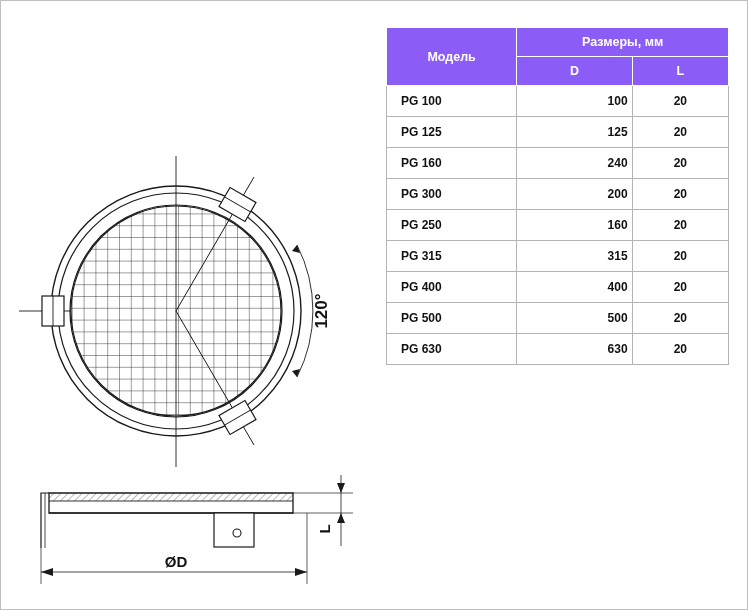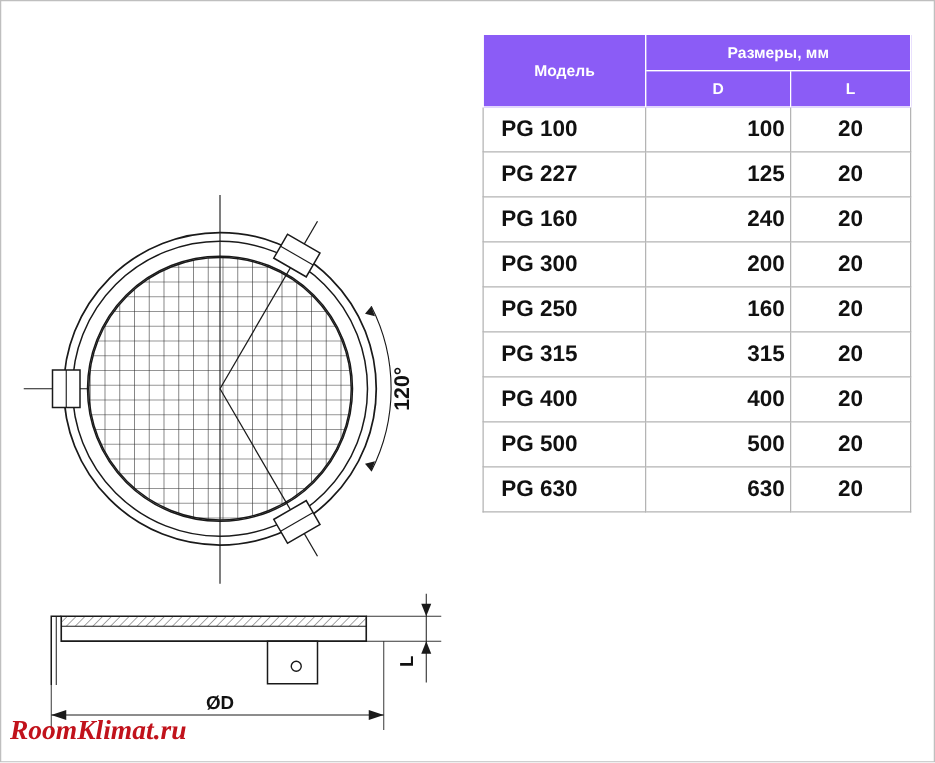--- a/index.html
+++ b/index.html
@@ -53,21 +53,21 @@
     font-weight: bold;
     border: 1px solid #ffffff;
     padding: 7px 4px;
     text-align: center;
     font-size: 12.5px;
   }
   #spec-table td {
     border: 1px solid #b4b4b4;
     padding: 7px 4px;
     text-align: center;
-    font-size: 18px;
+    font-size: 12px;
     color: #111111;
     font-weight: bold;
     height: 16px;
   }
   #spec-table td.model-cell {
     text-align: left;
     padding-left: 14px;
     width: 124px;
   }
   #spec-table td.d-cell { width: 120px; text-align: right; }
@@ -195,21 +195,21 @@
         <th class="th-l">L</th>
       </tr>
     </thead>
     <tbody id="table-body">
         <tr>
           <td class="model-cell">PG 100</td>
           <td class="d-cell">100</td>
           <td class="l-cell">20</td>
         </tr>
         <tr>
-          <td class="model-cell">PG 227</td>
+          <td class="model-cell">PG 125</td>
           <td class="d-cell">125</td>
           <td class="l-cell">20</td>
         </tr>
         <tr>
           <td class="model-cell">PG 160</td>
           <td class="d-cell">240</td>
           <td class="l-cell">20</td>
         </tr>
         <tr>
           <td class="model-cell">PG 300</td>
@@ -237,15 +237,14 @@
           <td class="l-cell">20</td>
         </tr>
         <tr>
           <td class="model-cell">PG 630</td>
           <td class="d-cell">630</td>
           <td class="l-cell">20</td>
         </tr>
       </tbody>
   </table>
 
-  <div id="watermark">RoomKlimat.ru</div>
 
 </div>
 
 </body></html>

